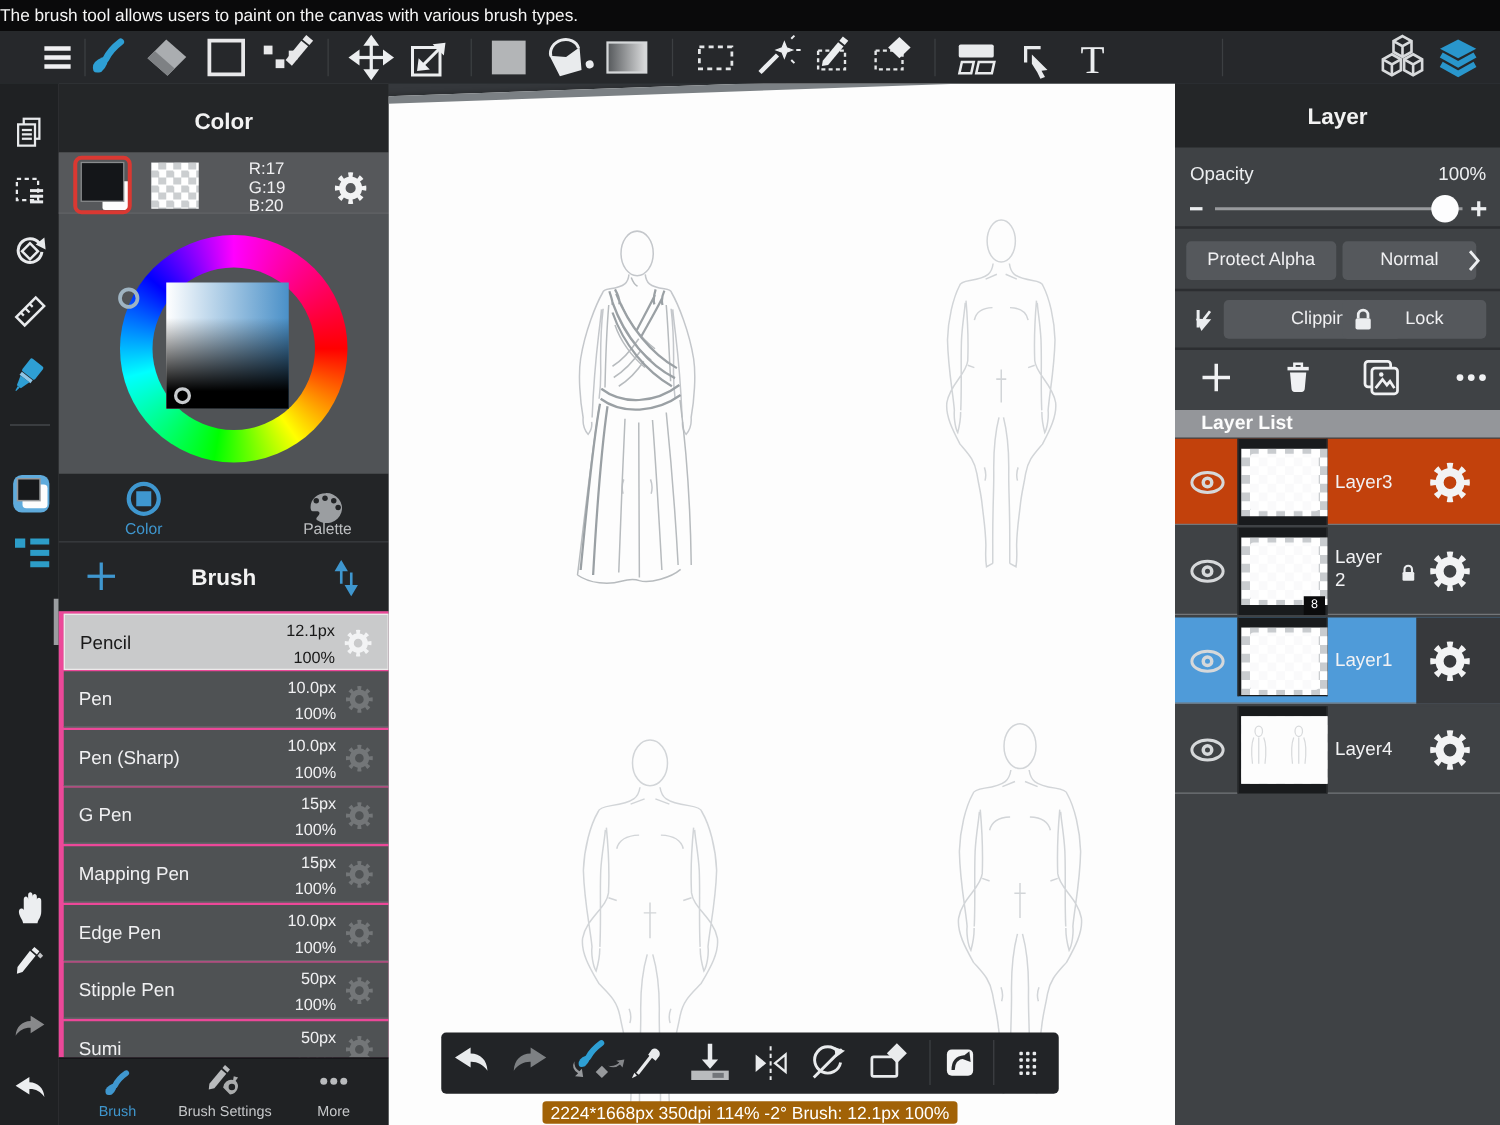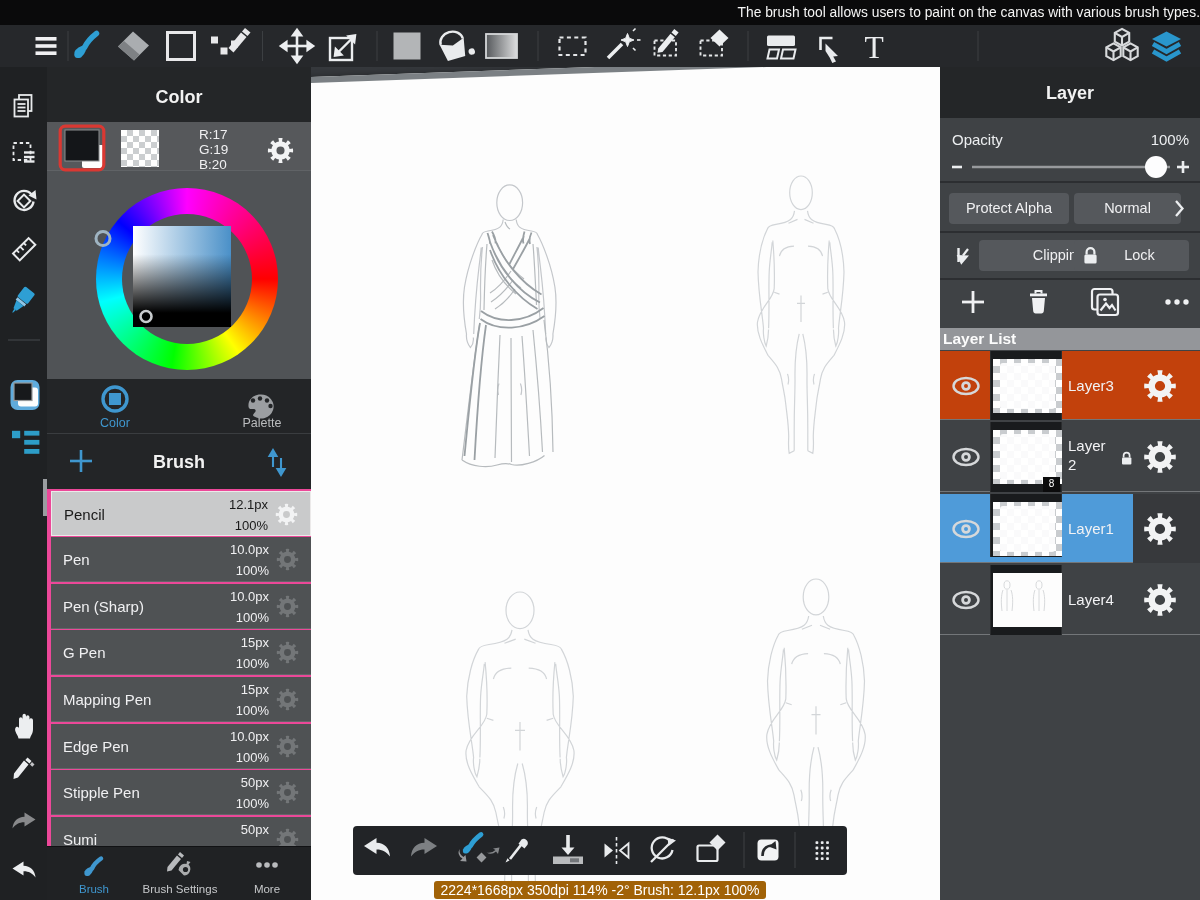--- a/index.html
+++ b/index.html
@@ -1,38 +1,38 @@
 <!DOCTYPE html>
 <html><head><meta charset="utf-8">
 <style>
 *{margin:0;padding:0;box-sizing:border-box}
 body{width:1200px;height:900px;overflow:hidden;font-family:"Liberation Sans",sans-serif;background:#35383c;position:relative}
 .abs{position:absolute}
 svg{display:block;overflow:visible}
-#topmsg{left:0;top:0;width:1200px;height:25px;background:#0a0a0b;color:#f5f5f5;font-size:13.8px;text-align:right;line-height:25px}
+#topmsg{left:0;top:0;width:1200px;height:25px;background:#0a0a0b;color:#f5f5f5;font-size:13.8px;text-align:left;line-height:25px}
 #toolbar{left:0;top:25px;width:1200px;height:42px;background:#26282b}
 #sidebar{left:0;top:67px;width:47px;height:833px;background:#1f2123}
 #colorpanel{left:47px;top:67px;width:264px;height:833px;background:#505356}
 #cphead{left:47px;top:67px;width:264px;height:54.5px;background:#242628;color:#f2f2f2;font-size:18px;font-weight:bold;text-align:center;line-height:61px}
 #swrow{left:47px;top:121.5px;width:264px;height:49px;background:#56585b;border-bottom:1px solid #606366}
 .checker{background-image:conic-gradient(#cbced0 25%,#fff 25% 50%,#cbced0 50% 75%,#fff 75%);background-size:12px 12px}
 #rgbtxt{left:199px;top:127px;color:#f0f0f2;font-size:13.5px;line-height:15.2px}
 #tabsbar{left:47px;top:379px;width:264px;height:54px;background:#232527}
 #brushhead{left:47px;top:433px;width:264px;height:56px;background:#232527;border-top:1px solid #3a3d40;color:#f2f2f2}
 #brushrows{left:47px;top:489px;width:264px;height:357px;background:#ec4899;overflow:hidden}
 .brow{position:absolute;left:4px;width:260px;height:45.2px;background:#4f5254;border-bottom:1.4px solid #646669;color:#f0f0f2}
 .brow .nm{position:absolute;left:12px;top:14px;font-size:15px}
 .brow .sz{position:absolute;right:42px;top:5px;font-size:13px;text-align:center}
 .brow .pc{position:absolute;right:42px;top:26px;font-size:13px;text-align:right}
 .brow.sel{background:#c9cacb;border:1.5px solid #eceaea;color:#191919}
 #brushtabs{left:47px;top:846px;width:264px;height:54px;background:#202224;border-top:1px solid #111214}
 #layerpanel{left:940px;top:67px;width:260px;height:833px;background:#3f4245}
 #lphead{left:940px;top:67px;width:260px;height:51px;background:#242628;color:#f2f2f2;font-size:18px;font-weight:bold;text-align:center;line-height:52px}
 .lbtn{position:absolute;background:#55585c;border-radius:4px;color:#f0f0f2;font-size:14.5px;text-align:center;height:31px;line-height:31px}
-#layerlist{left:940px;top:328px;width:260px;height:22px;background:#94969a;color:#fcfcfc;font-weight:bold;font-size:15.5px;line-height:22px;padding-left:3px}
+#layerlist{left:940px;top:328px;width:260px;height:22px;background:#94969a;color:#fcfcfc;font-weight:bold;font-size:15.5px;line-height:22px;padding-left:21px}
 .lrow{position:absolute;left:940px;width:260px;height:69.5px;background:#3f4245;border-bottom:1.5px solid #737679}
 .lrow .nm{position:absolute;left:128px;color:#f2f2f4;font-size:15px}
 .thumbcell{position:absolute;left:50px;top:0;width:72px;height:69.5px;background:#191b1d;border-left:1px solid #2a2c2e;border-right:1px solid #2a2c2e}
 .thumb{position:absolute;left:1.5px;top:8px;width:69px;height:54px;background-size:14px 14px;background-image:conic-gradient(#c9cccf 25%,#fff 25% 50%,#c9cccf 50% 75%,#fff 75%)}
 #canvasarea{left:311px;top:67px;width:629px;height:833px;background:#35383c;overflow:hidden}
 #paper{position:absolute;left:-60px;top:12.1px;width:780px;height:1000px;background:#fdfdfd;transform:rotate(-2deg);transform-origin:0 0;border-top:6px solid #7b8084;box-shadow:0 0 6px rgba(0,0,0,.35)}
 #btmbar{position:absolute;left:42px;top:759px;width:494px;height:48.5px;background:#222427;border-radius:4px}
 #statusbar{position:absolute;left:123px;top:814px;width:332px;height:18px;background:#a16207;border-radius:3px;color:#fff;font-size:14px;text-align:center;line-height:18px}
 </style></head><body>
 <svg width="0" height="0">

